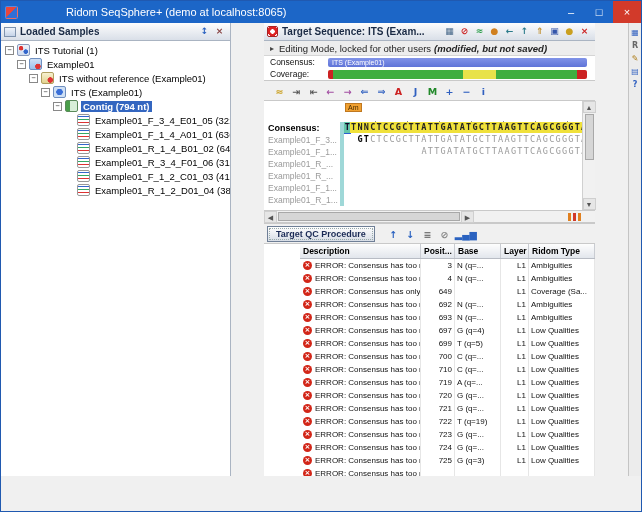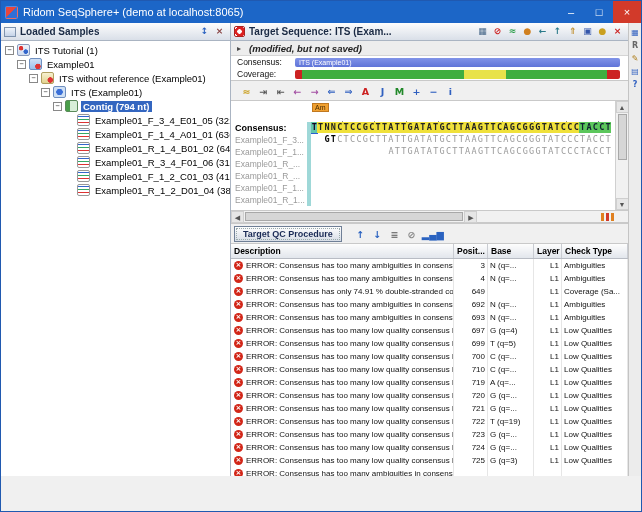--- a/index.html
+++ b/index.html
@@ -2,40 +2,40 @@
 <html><head>
 <meta charset="utf-8">
 <style>
   * { margin:0; padding:0; box-sizing:border-box; }
   html,body { background:#888; }
   .win { width:642px; height:512px; border:1px solid #2059b0; background:#f0f0f0;
          font-family:"Liberation Sans", sans-serif; position:relative; overflow:hidden; }
 
   
   .titlebar { height:22px; background:#1c66c7; color:#fff; display:flex; align-items:center;
-              padding-left:4px; font-size:11px; }
+              padding-left:4px; font-size:11px;gap:43px; }
   .appicon { width:13px; height:13px; margin-right:5px; border-radius:2px;
              background: linear-gradient(135deg,#e8463c 0 50%, #2f6fd8 50% 100%); border:1px solid #fff3; }
   .title { flex:1; white-space:nowrap; overflow:hidden; }
   .wbtns { display:flex; height:100%; }
   .wbtn { width:28px; height:100%; display:flex; align-items:center; justify-content:center;
           font-size:11px; color:#fff; }
   .wbtn.close { background:#d23a2a; }
 
   
   .menubar { height:19px; background:#f3f3f3; border-bottom:1px solid #dcdcdc;
              display:flex; align-items:center; font-size:10.5px; color:#111; }
   .mitem { padding:0 7px; height:100%; display:flex; align-items:center; }
   .mb-icons { display:flex; align-items:center; margin-left:10px; }
 
   .icn { display:inline-block; min-width:14px; height:14px; line-height:14px; text-align:center;
          font:bold 10px "DejaVu Sans", sans-serif; margin:0 1px; border-radius:2px; }
 
   
-  .content { display:flex; height:453px; }
+  .content { display:flex; height:453px;gap:33px; }
   .leftpanel { width:230px; flex:0 0 230px; background:#fff; border-right:1px solid #aab4c2;
                display:flex; flex-direction:column; }
   .rightpanel { flex:1; display:flex; flex-direction:column; background:#fff; min-width:0; }
   .rail { width:13px; flex:0 0 13px; background:#ececec; border-left:1px solid #c4c4c4;
           display:flex; flex-direction:column; align-items:center; padding-top:3px; }
   .rail .icn { min-width:11px; height:11px; line-height:11px; font-size:8px; margin:1px 0; }
 
   
   .phead { height:18px; background:linear-gradient(#fdfdfd,#d9dfe8); border-bottom:1px solid #aab4c2;
            display:flex; align-items:center; padding:0 3px; font-size:10px; color:#1a2a44; }
@@ -99,21 +99,21 @@
   .vthumb { width:9px; height:46px; background:#d6d6d6; border:1px solid #a8a8a8; margin:1px 0; }
   .sarrow { width:13px; height:12px; line-height:12px; text-align:center; background:#e6e6e6;
             border:1px solid #cfcfcf; font-size:7px; color:#555; }
   .hscroll { height:12px; background:#f1f1f1; border-bottom:1px solid #c9c9c9; display:flex; align-items:center; }
   .hscroll .sarrow { height:12px; width:13px; line-height:11px; }
   .hthumb { width:55%; height:9px; background:#d6d6d6; border:1px solid #a8a8a8; margin:0 1px; }
   .hmarks { margin-left:auto; display:flex; align-items:center; margin-right:14px; }
   .hmark { width:3px; height:8px; margin-left:2px; }
 
   
-  .qcwrap { height:232px; overflow:hidden; background:#fff; }
+  .qcwrap { height:232px; overflow:hidden; background:#fff;margin-left:36px; }
   table.qc { width:100%; border-collapse:collapse; table-layout:fixed; }
   table.qc th { background:linear-gradient(#fdfdfd,#e2e6ec); border-right:1px solid #c9ccd2;
                 border-bottom:1px solid #b8bcc4; font:bold 8.5px "Liberation Sans", sans-serif;
                 text-align:left; height:14px; padding:0 3px; white-space:nowrap; overflow:hidden; }
   table.qc td { font:8px "Liberation Sans", sans-serif; color:#111; border-right:1px solid #e6e6e6;
                 height:13px; line-height:13px; padding:0 2px; white-space:nowrap; overflow:hidden; }
   td.pos, th.qh1 { text-align:right; }
   td.layer { text-align:right; }
   .errico { display:inline-block; width:9px; height:9px; border-radius:50%; background:#d22618;
             color:#fff; font:bold 7px/9px "DejaVu Sans", sans-serif; text-align:center;
@@ -249,20 +249,21 @@
             <span class="icn" style="color: rgb(42, 122, 138);">↑</span>
             <span class="icn" style="color: rgb(192, 144, 48);">⇑</span>
             <span class="icn" style="color: rgb(51, 85, 170);">▣</span>
             <span class="icn" style="color: rgb(202, 160, 32);">●</span>
             <span class="icn" style="color: rgb(204, 34, 34);">×</span>
           </span>
       </div>
 
       <div class="ebar">
         <span class="arrow">▸</span>
+        <span>Editing Mode, locked for other users</span>
         <span class="it">(modified, but not saved)</span>
       </div>
 
       <div class="crow">
         <span class="clabel">Consensus:</span>
         <div class="cbar consensus">
           <span>ITS (Example01)</span>
         </div>
       </div>
       <div class="crow">
@@ -381,21 +382,21 @@
               <col style="width:46px">
               <col style="width:28px">
               <col style="width:66px">
           </colgroup>
           <thead>
               <tr>
                 <th class="qh qh0">Description</th>
                 <th class="qh qh1">Posit...</th>
                 <th class="qh qh2">Base</th>
                 <th class="qh qh3">Layer</th>
-                <th class="qh qh4">Check Type</th>
+                <th class="qh qh4">Ridom Type</th>
               </tr>
             </thead>
           <tbody>
               <tr class="qrow">
                 <td class="desc"><span class="errico">×</span><span>ERROR: Consensus has too many ambiguities in consensus:...</span></td>
                 <td class="pos">3</td>
                 <td class="base">N (q=...</td>
                 <td class="layer">L1</td>
                 <td class="type">Ambiguities</td>
               </tr>

